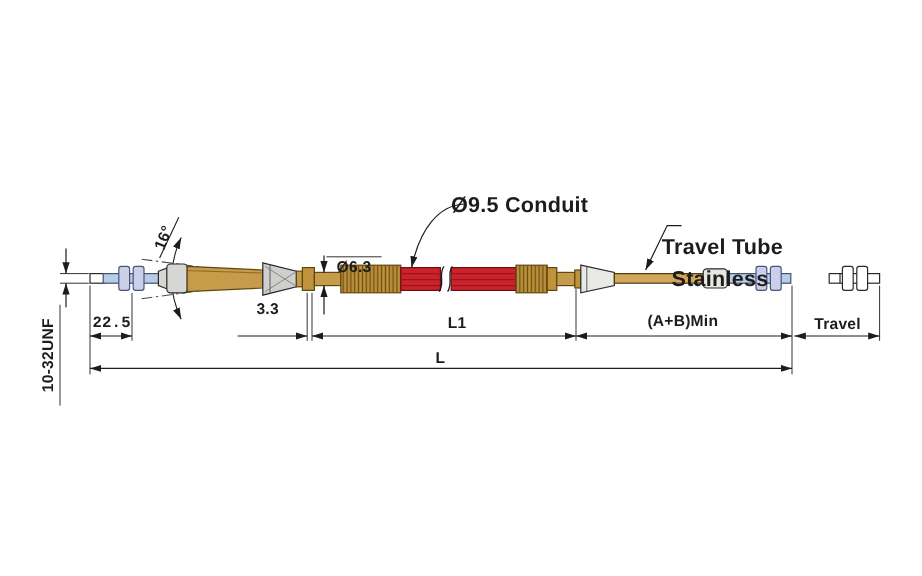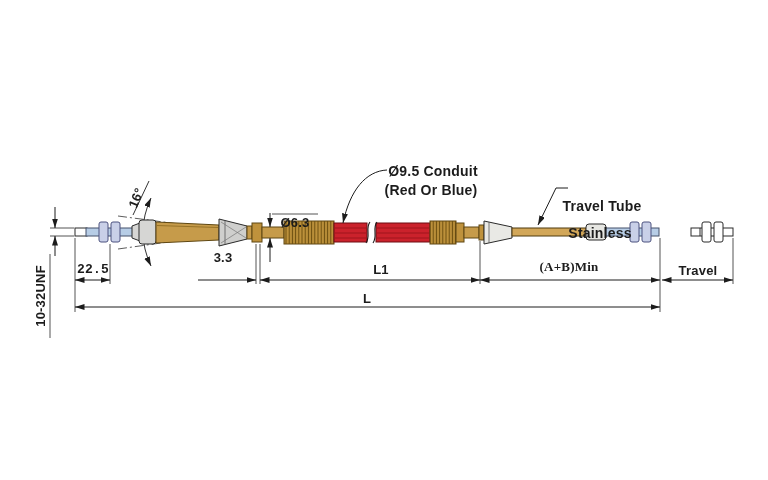--- a/index.html
+++ b/index.html
@@ -1,21 +1,21 @@
 <!DOCTYPE html>
 <html><head>
 <meta charset="utf-8">
 <style>
   html,body{margin:0;padding:0;background:#fff;}
   #canvas{position:relative;width:768px;height:480px;background:#ffffff;overflow:hidden;
           font-family:"Liberation Sans", sans-serif;color:#1c1c1c;}
   svg{position:absolute;left:0;top:0;}
   .lbl{position:absolute;transform:translate(-50%,-50%);font-size:13px;font-weight:600;
        letter-spacing:.2px;white-space:nowrap;color:#1c1c1c;}
-  .callout{font-size:14px;}
+  .callout{font-size:18px;}
   .rot90{transform:translate(-50%,-50%) rotate(-90deg);}
   .rot68{transform:translate(-50%,-50%) rotate(-68deg);}
 </style>
 </head>
 <body>
 
 <div id="canvas">
 
   <svg width="768" height="480" viewBox="0 0 768 480">
     <defs>
@@ -139,24 +139,23 @@
       <path d="M 387,170 C 366,171 350,190 343,223" marker-end="url(#arrE)"></path>
       <path d="M 568,188 L 556,188 L 538,225" marker-end="url(#arrE)"></path>
     </g>
   </svg>
 
   <div class="lbl rot90" style="left:40px;top:296px;">10-32UNF</div>
   <div class="lbl rot68" style="left:136px;top:198px;">16°</div>
   <div class="lbl" style="left:295px;top:222px;">Ø6.3</div>
 
   <div class="lbl callout" style="left:433px;top:171px;">Ø9.5 Conduit</div>
-  <div class="lbl callout" style="left:431px;top:190px;">(Red Or Blue)</div>
   <div class="lbl callout" style="left:600px;top:189px;margin-top:44px;">Stainless</div>
   <div class="lbl callout" style="left:602px;top:206px;">Travel Tube</div>
 
   <div class="lbl" style="left:93px;top:269px;font-family:Liberation Mono, monospace;">22.5</div>
   <div class="lbl" style="left:223px;top:257px;">3.3</div>
   <div class="lbl" style="left:381px;top:269px;">L1</div>
-  <div class="lbl" style="left:569px;top:267px;font-family:Liberation Serif, serif;">(A+B)Min</div>
+  <div class="lbl" style="left:569px;top:267px;">(A+B)Min</div>
   <div class="lbl" style="left:698px;top:270px;text-align:center;">Travel</div>
   <div class="lbl" style="left:367px;top:298px;">L</div>
 
 </div>
 
 </body></html>

